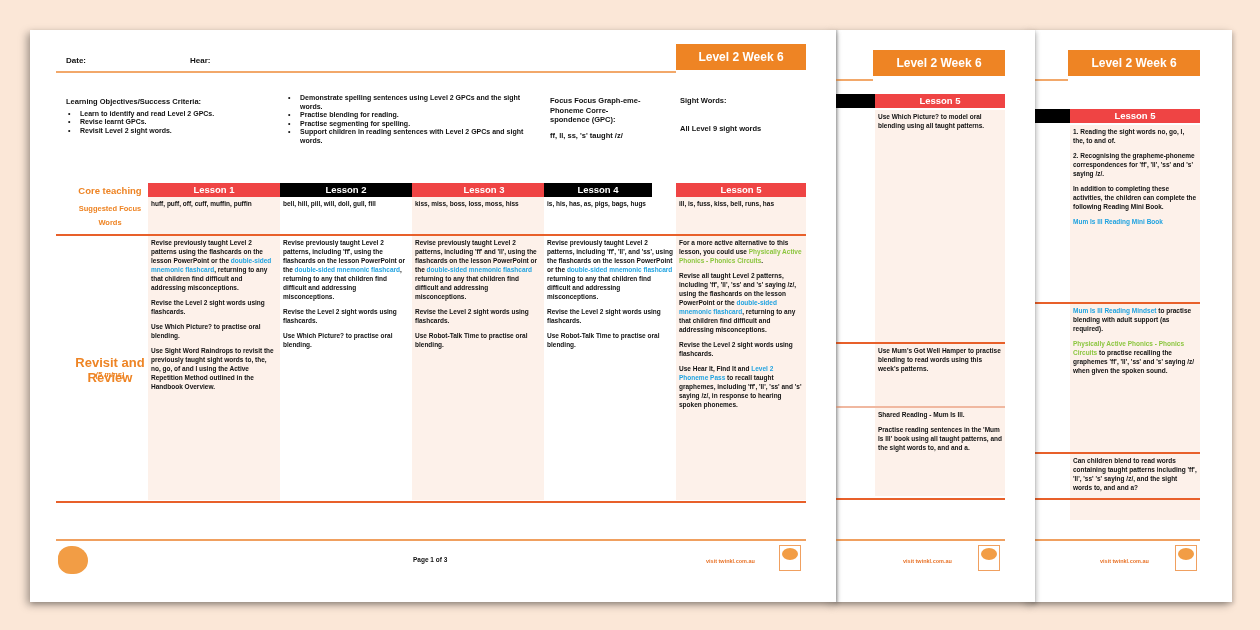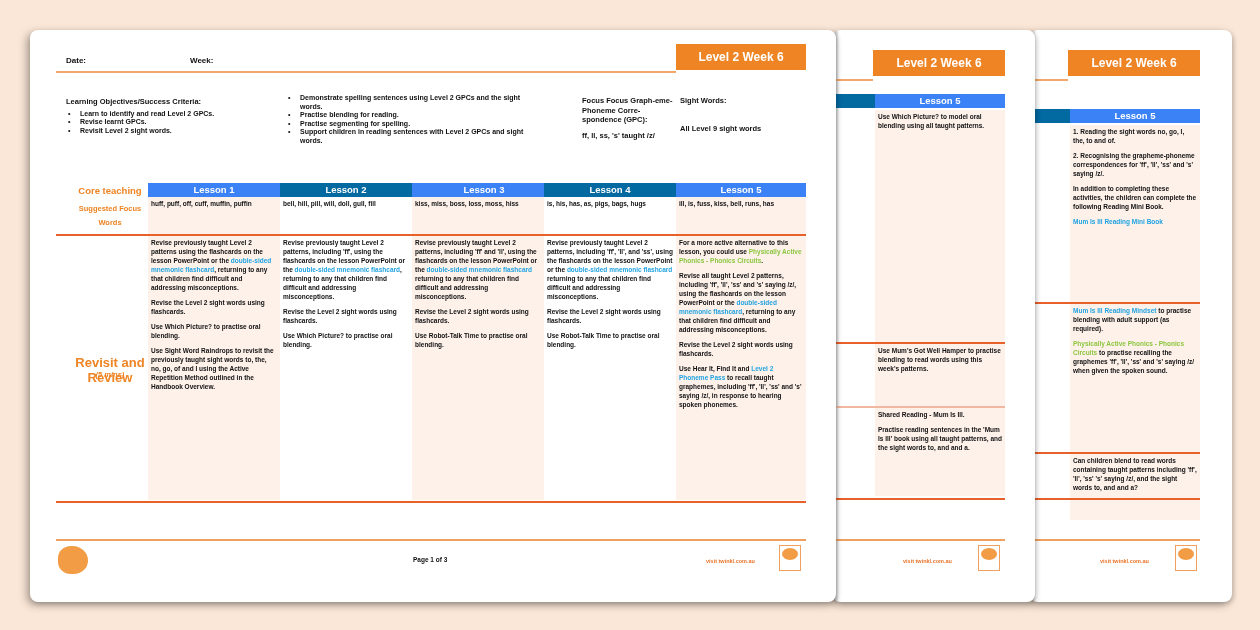--- a/index.html
+++ b/index.html
@@ -8,21 +8,20 @@
     background: #fbe7d7;
     font-family: "Liberation Sans", sans-serif;
     position: relative;
     color: #111;
   }
   .page {
     position: absolute;
     background: #fff;
     box-shadow: -3px 3px 8px rgba(0,0,0,0.35), 2px 2px 4px rgba(0,0,0,0.15);
     overflow: hidden;
-    border-radius: 8px;
   }
   .page.p3 { left: 1030px; top: 30px; width: 202px; height: 572px; }
   .page.p2 { left: 833px;  top: 30px; width: 202px; height: 572px; }
   .page.p1 { left: 30px;   top: 30px; width: 806px; height: 572px; }
 
   .lvl-badge {
     position: absolute;
     background: #ee8424;
     color: #fff;
     font-weight: bold;
@@ -37,22 +36,22 @@
   .obj { position: absolute; font-size: 7px; font-weight: bold; line-height: 8.5px; }
   .obj .ttl { margin-bottom: 3px; font-size: 7.5px; }
   .obj ul { list-style: none; }
   .obj li { position: relative; padding-left: 14px; }
   .obj li::before { content: "•"; position: absolute; left: 2px; }
 
   .lesson-head {
     position: absolute; height: 14px; line-height: 14px;
     color: #fff; font-weight: bold; font-size: 9.5px; text-align: center;
   }
-  .lh-dark { background: #3b82f6; }
-  .lh-light { background: #0369a1; }
+  .lh-dark { background: #ef4444; }
+  .lh-light { background: #000000; }
   .cell { position: absolute; font-size: 6.5px; font-weight: bold; line-height: 9px; padding: 2px 3px; }
   .cell p { margin-bottom: 6px; }
   .tint { background: #fdf1ea; }
   .link-blue { color: #21a3e0; }
   .link-green { color: #8cc63f; }
   .sep { position: absolute; height: 2px; background: #e8602a; }
   .side-label { position: absolute; color: #ee8424; font-weight: bold; text-align: center; }
 
   .logo-blob {
     position: absolute; width: 30px; height: 28px; background: #f29d45;
@@ -120,58 +119,58 @@
   <div class="sep" style="left:0;top:468px;width:172px;"></div>
   <div class="hdr-line" style="left:0;top:509px;width:172px;background:#f0a060;"></div>
   <div class="footer-url" style="left:70px;top:528px;">visit twinkl.com.au</div>
   <div class="footer-logo-box" style="left:145px;top:515px;">
       <div class="blob"></div>
     </div>
 </div>
 
 <div class="page p1">
   <div class="hdr-text" style="left:36px;top:26px;">Date:</div>
-  <div class="hdr-text" style="left:160px;top:26px;">Week:</div>
+  <div class="hdr-text" style="left:160px;top:26px;">Hear:</div>
   <div class="hdr-line" style="left:26px;top:41px;width:620px;"></div>
   <div class="lvl-badge" style="left:646px;top:14px;width:130px;">Level 2 Week 6</div>
 
   <div class="obj" style="left:36px;top:68px;width:210px;">
     <div class="ttl">Learning Objectives/Success Criteria:</div>
     <ul>
       <li>Learn to identify and read Level 2 GPCs.</li>
       <li>Revise learnt GPCs.</li>
       <li>Revisit Level 2 sight words.</li>
     </ul>
   </div>
   <div class="obj" style="left:256px;top:64px;width:250px;">
     <ul>
       <li>Demonstrate spelling sentences using Level 2 GPCs and the sight words.</li>
       <li>Practise blending for reading.</li>
       <li>Practise segmenting for spelling.</li>
       <li>Support children in reading sentences with Level 2 GPCs and sight words.</li>
     </ul>
   </div>
-  <div class="obj" style="left:520px;top:66px;width:95px;font-size:7.5px;line-height:9.5px;margin-left:32px;">
+  <div class="obj" style="left:520px;top:66px;width:95px;font-size:7.5px;line-height:9.5px;">
     <div style="margin-bottom:6px;">Focus Focus Graph-eme-Phoneme Corre-spondence (GPC):</div>
     <div>ff, ll, ss, 's' taught /z/</div>
   </div>
   <div class="obj" style="left:650px;top:66px;width:130px;font-size:7.5px;line-height:9.5px;">
     <div style="margin-bottom:18px;">Sight Words:</div>
     <div>All Level 9 sight words</div>
   </div>
 
   <div class="side-label" style="left:30px;top:155px;width:100px;font-size:9.5px;">Core teaching</div>
   <div class="side-label" style="left:40px;top:172px;width:80px;font-size:7.5px;line-height:14px;">Suggested Focus Words</div>
   <div class="side-label" style="left:30px;top:325px;width:100px;font-size:13px;">Revisit and Review</div>
   <div class="side-label" style="left:30px;top:340px;width:100px;font-size:7.5px;font-style:italic;">(5 mins)</div>
 
   <div class="lesson-head lh-dark" style="left:118px;top:153px;width:132px;">Lesson 1</div>
   <div class="lesson-head lh-light" style="left:250px;top:153px;width:132px;">Lesson 2</div>
   <div class="lesson-head lh-dark" style="left:382px;top:153px;width:144px;">Lesson 3</div>
-  <div class="lesson-head lh-light" style="left:514px;top:153px;width:132px;">Lesson 4</div>
+  <div class="lesson-head lh-light" style="left:514px;top:153px;width:108px;">Lesson 4</div>
   <div class="lesson-head lh-dark" style="left:646px;top:153px;width:130px;">Lesson 5</div>
 
   <div class="cell tint" style="left:118px;top:167px;width:132px;height:37px;">huff, puff, off, cuff, muffin, puffin</div>
   <div class="cell" style="left:250px;top:167px;width:132px;height:37px;">bell, hill, pill, will, doll, gull, fill</div>
   <div class="cell tint" style="left:382px;top:167px;width:132px;height:37px;">kiss, miss, boss, loss, moss, hiss</div>
   <div class="cell" style="left:514px;top:167px;width:132px;height:37px;">is, his, has, as, pigs, bags, hugs</div>
   <div class="cell tint" style="left:646px;top:167px;width:130px;height:37px;">ill, is, fuss, kiss, bell, runs, has</div>
 
   <div class="sep" style="left:26px;top:204px;width:750px;"></div>
 

